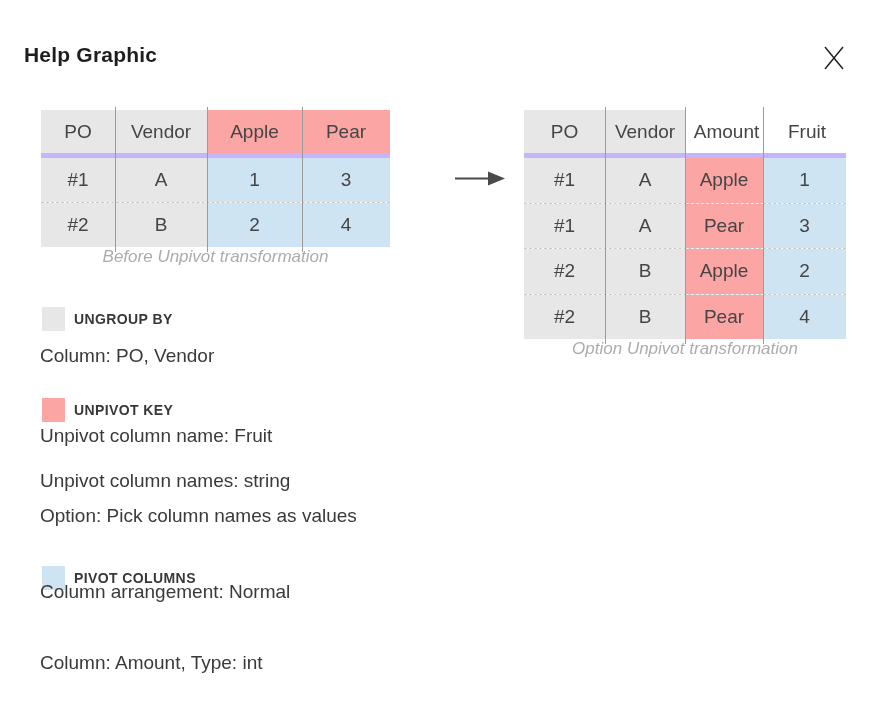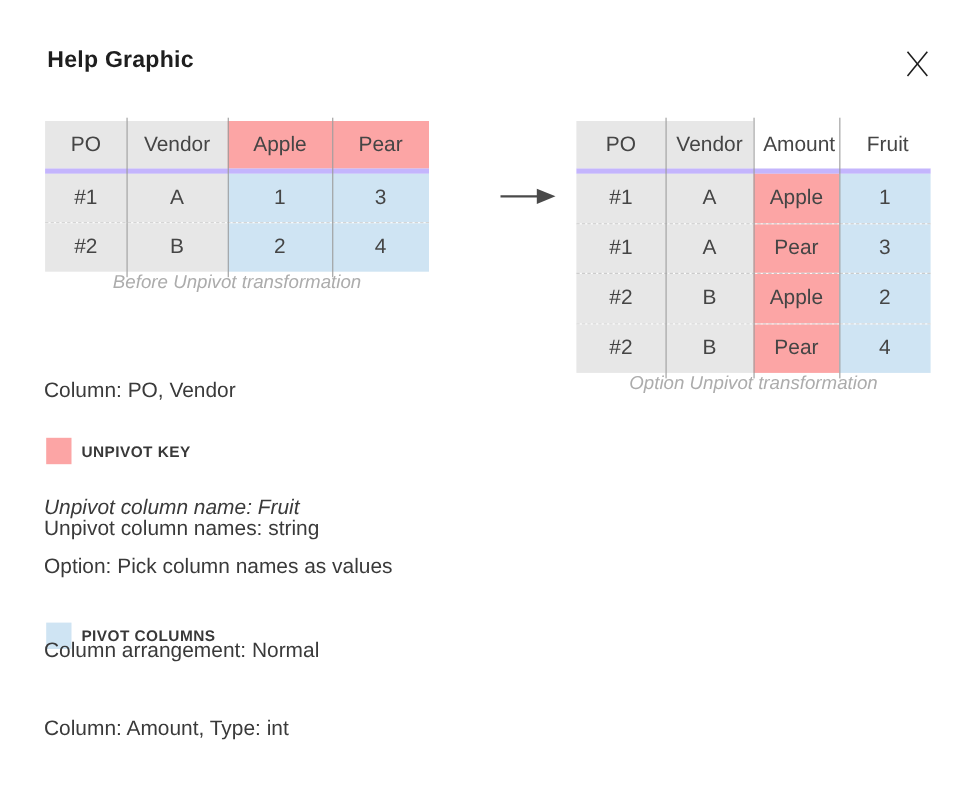--- a/index.html
+++ b/index.html
@@ -3,21 +3,21 @@
 <meta charset="utf-8">
 <style>
   * { margin:0; padding:0; box-sizing:border-box; }
   html,body { background:#fff; }
   body { font-family:"Liberation Sans", sans-serif; }
   .stage {
     position:relative; width:878px; height:726px;
     background:#ffffff; overflow:hidden;
   }
   .dialog-title {
-    position:absolute; left:43px; top:43px;
+    position:absolute; left:24px; top:43px;
     font-size:21px; font-weight:700; color:#1e1e1e; letter-spacing:0.2px;
   }
   .close-btn {
     position:absolute; left:816px; top:40px; width:36px; height:36px;
     display:flex; align-items:center; justify-content:center;
     background:none; border:none; cursor:pointer; padding:0;
   }
   
   .tbl { position:absolute; }
   .trow { display:flex; position:relative; }
@@ -139,27 +139,31 @@
       <div class="cell c1 fill-gray">B</div>
       <div class="cell c2 fill-green">Pear</div>
       <div class="cell c3 fill-blue">4</div>
     </div>
     <div class="vline" style="left:81px;"></div>
     <div class="vline" style="left:161px;"></div>
     <div class="vline" style="left:239px;"></div>
   </div>
   <div class="caption" style="left:524px; top:339px; width:322px;">Option Unpivot transformation</div>
 
+  <div class="legend-head" style="top:307px;">
+    <span class="swatch fill-gray"></span>
+    <span class="legend-title">UNGROUP BY</span>
+  </div>
   <div class="legend-line" style="top:344px;">Column: PO, Vendor</div>
 
   <div class="legend-head" style="top:398px;">
     <span class="swatch fill-green"></span>
     <span class="legend-title">UNPIVOT KEY</span>
   </div>
-  <div class="legend-line" style="top:450px;font-style:italic;">Unpivot column name: Fruit</div>
+  <div class="legend-line" style="top:424px;">Unpivot column name: Fruit</div>
   <div class="legend-line" style="top:469px;">Unpivot column names: string</div>
   <div class="legend-line" style="top:504px;">Option: Pick column names as values</div>
 
   <div class="legend-head" style="top:566px;">
     <span class="swatch fill-blue"></span>
     <span class="legend-title">PIVOT COLUMNS</span>
   </div>
   <div class="legend-line" style="top:580px;">Column arrangement: Normal</div>
   <div class="legend-line" style="top:651px;">Column: Amount, Type: int</div>
 

